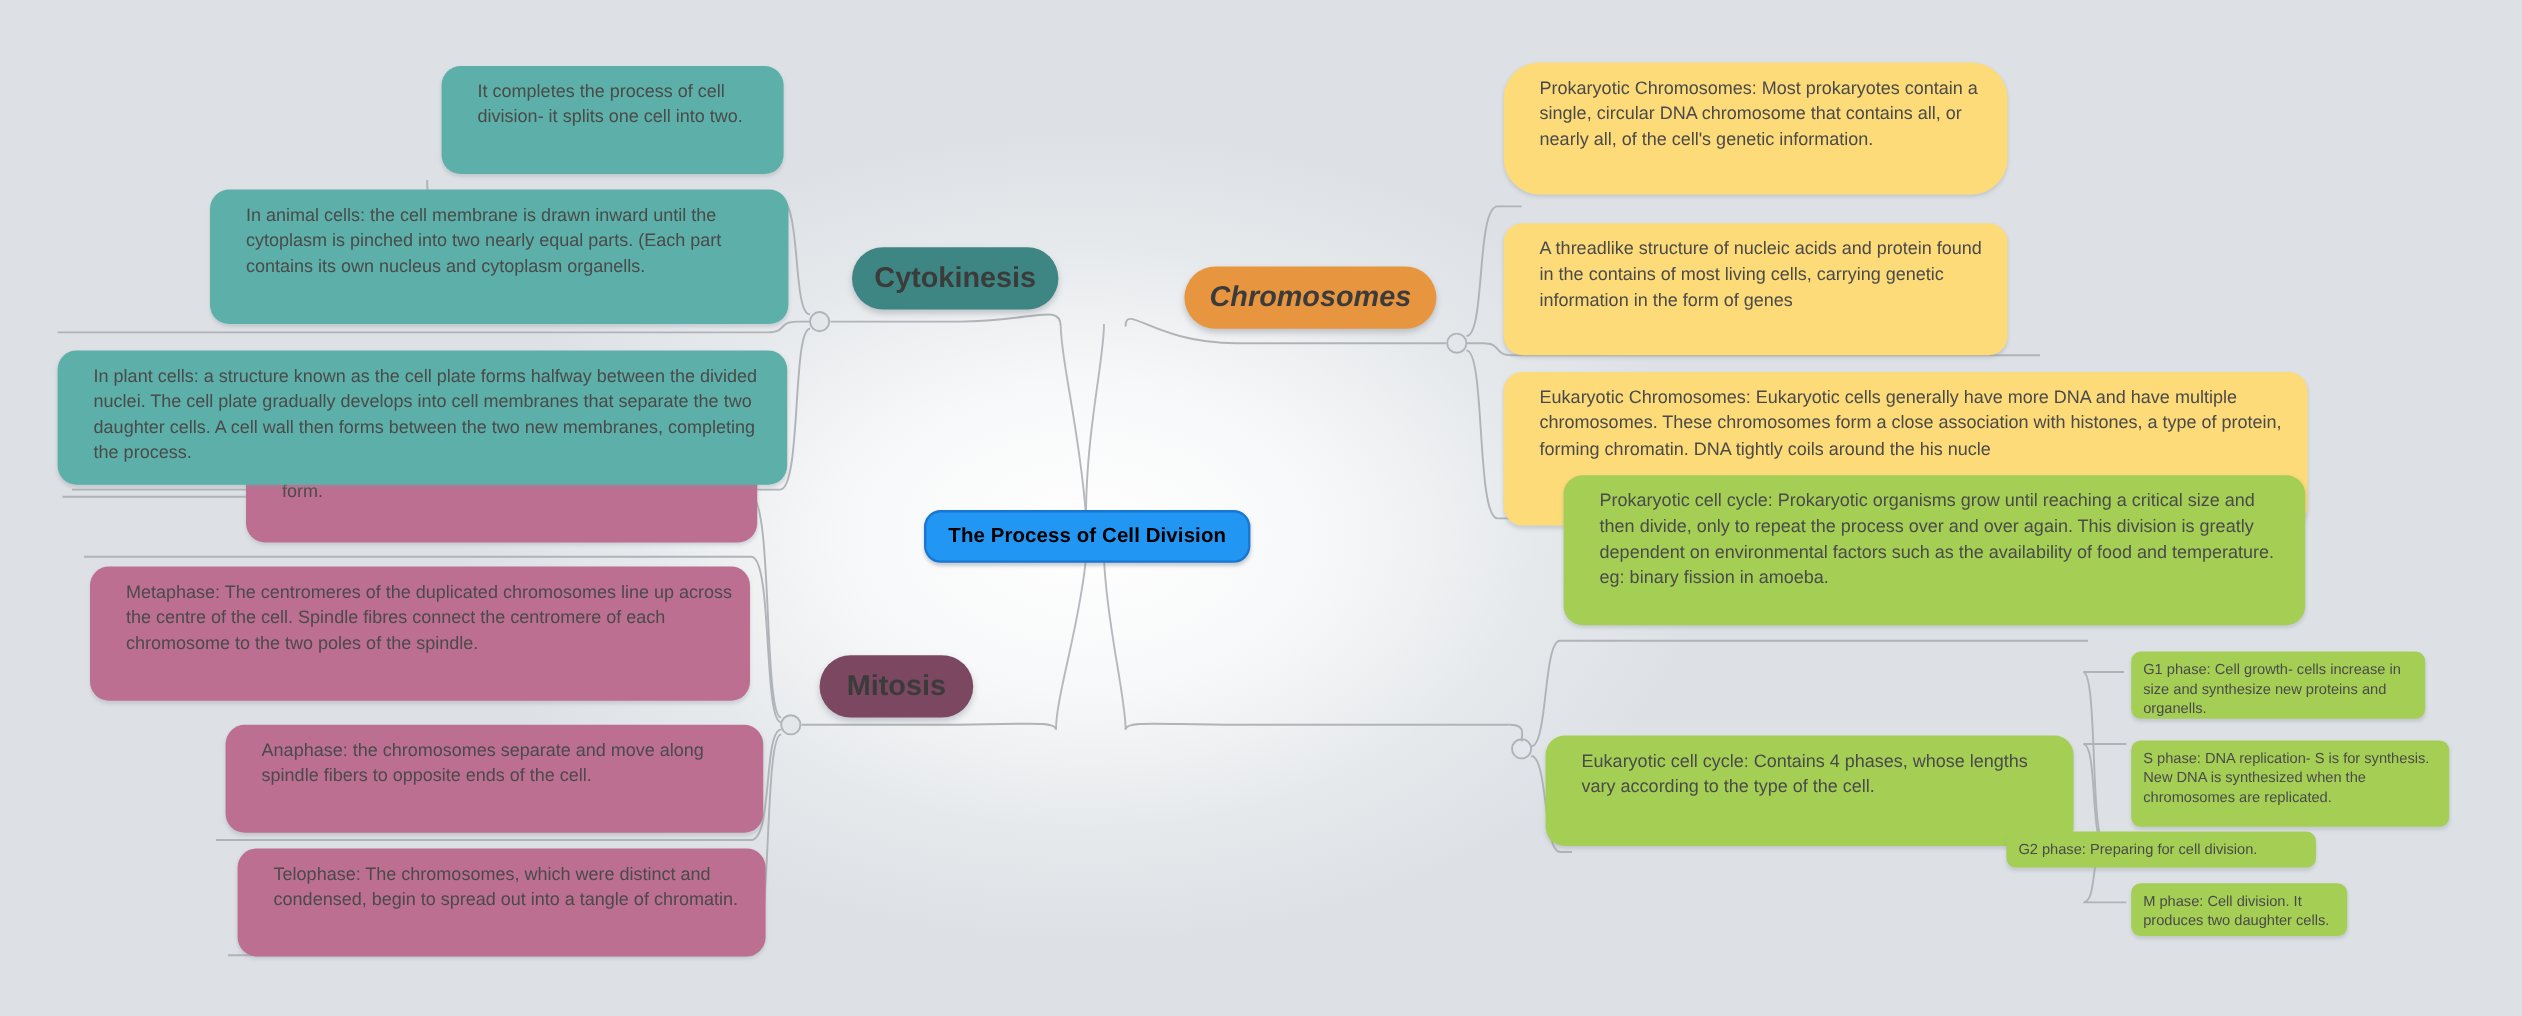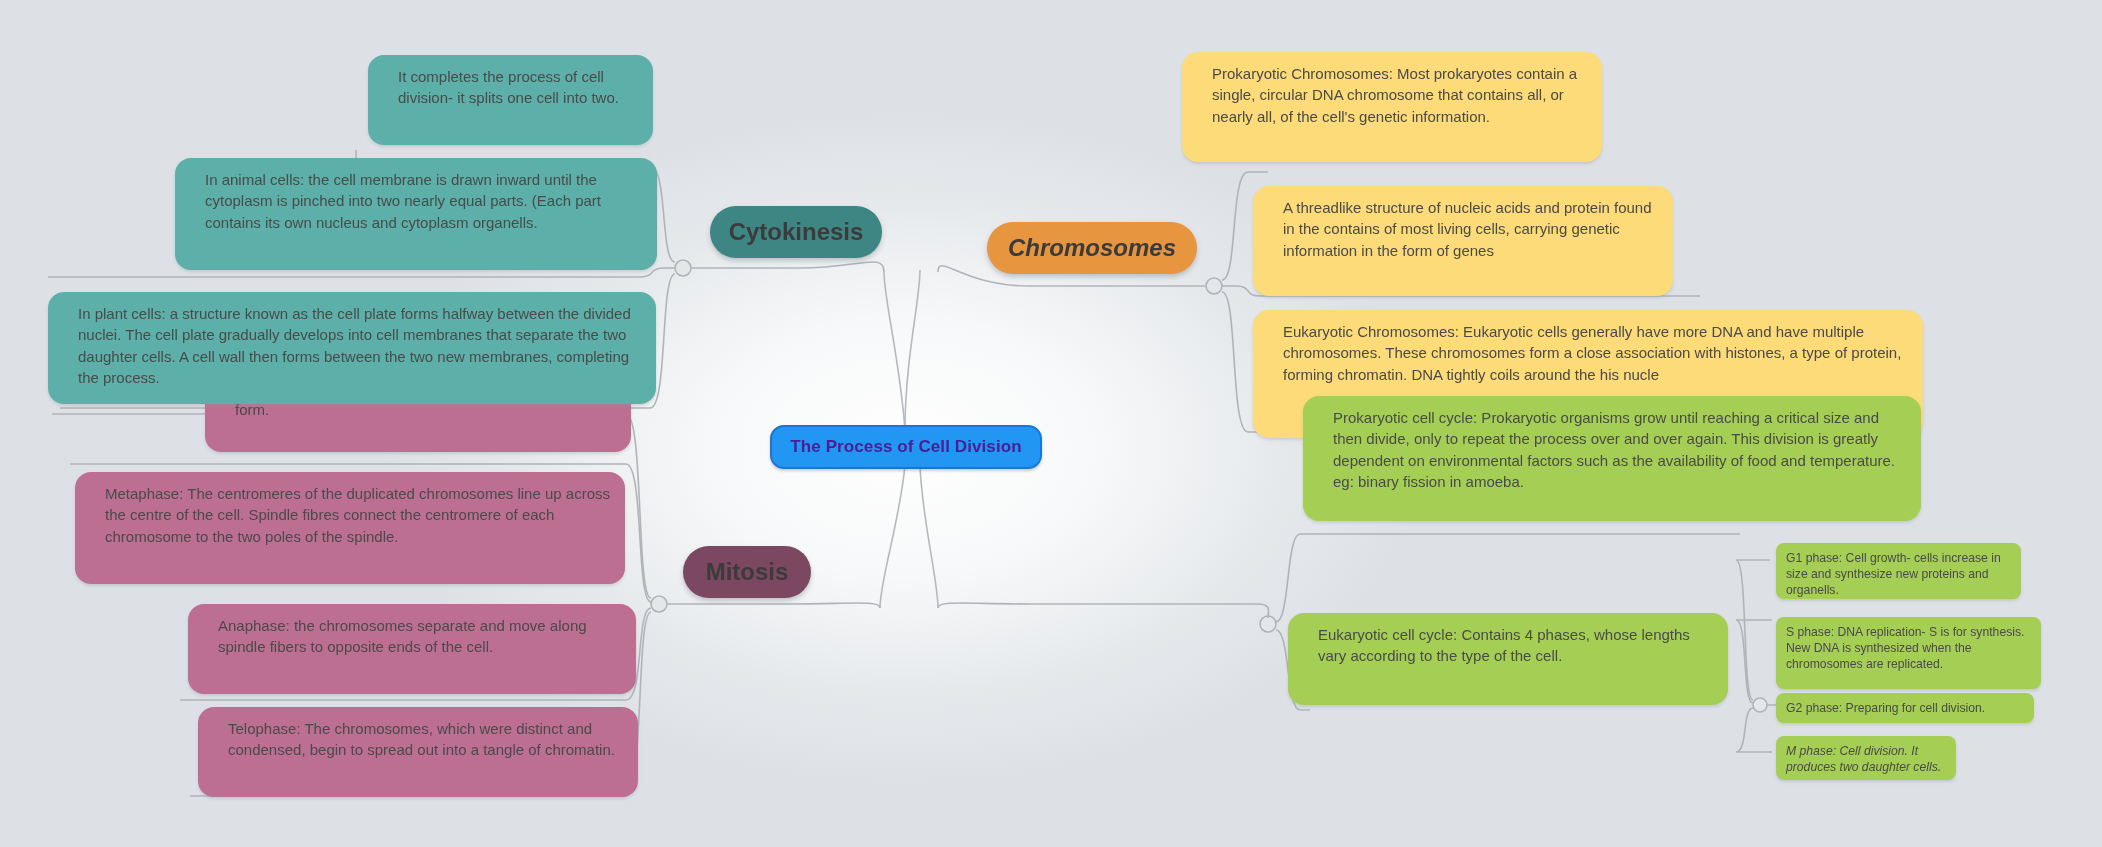--- a/index.html
+++ b/index.html
@@ -26,21 +26,21 @@
   }
   
   .central {
     position: absolute;
     display: flex;
     align-items: center;
     justify-content: center;
     background: #2196f3;
     border: 2px solid #1976d2;
     border-radius: 14px;
-    color: #4c1d95;
+    color: #000000;
     font-weight: bold;
     font-size: 17px;
     letter-spacing: .1px;
     box-shadow: 0 2px 3px rgba(90,100,110,.30);
     text-align: center;
     padding: 0 14px;
     box-sizing: border-box;
   }
   
   .branch {
@@ -166,21 +166,21 @@
   </div>
 
   <div class="card" style="left:198px; top:707px; width:440px; height:90px; background:#bd6f92;">
     <p>Telophase: The chromosomes, which were distinct and condensed, begin to spread out into a tangle of chromatin.</p>
   </div>
 
   <div class="branch" style="left:987px; top:222px; width:210px; height:52px; background:#e8953f;font-style:italic;">
     <span>Chromosomes</span>
   </div>
 
-  <div class="card" style="left:1182px; top:52px; width:420px; height:110px; background:#fcdb78;">
+  <div class="card" style="left:1253px; top:52px; width:420px; height:110px; background:#fcdb78;border-radius:30px;">
     <p>Prokaryotic Chromosomes: Most prokaryotes contain a single, circular DNA chromosome that contains all, or nearly all, of the cell's genetic information.</p>
   </div>
 
   <div class="card" style="left:1253px; top:186px; width:420px; height:110px; background:#fcdb78;">
     <p>A threadlike structure of nucleic acids and protein found in the contains of most living cells, carrying genetic information in the form of genes</p>
   </div>
 
   <div class="card" style="left:1253px; top:310px; width:670px; height:128px; background:#fcdb78; z-index:3;">
     <p>Eukaryotic Chromosomes: Eukaryotic cells generally have more DNA and have multiple chromosomes. These chromosomes form a close association with histones, a type of protein, forming chromatin. DNA tightly coils around the his nucle</p>
   </div>
@@ -195,21 +195,21 @@
   </div>
 
   <div class="card small" style="left:1776px; top:543px; width:245px; height:56px; background:#a5cf54;">
     <p>G1 phase: Cell growth- cells increase in size and synthesize new proteins and organells.</p>
   </div>
 
   <div class="card small" style="left:1776px; top:617px; width:265px; height:72px; background:#a5cf54;">
     <p>S phase: DNA replication- S is for synthesis. New DNA is synthesized when the chromosomes are replicated.</p>
   </div>
 
-  <div class="card small" style="left:1776px; top:693px; width:258px; height:30px; background:#a5cf54;">
+  <div class="card small" style="left:1672px; top:693px; width:258px; height:30px; background:#a5cf54;">
     <p>G2 phase: Preparing for cell division.</p>
   </div>
 
-  <div class="card small" style="left:1776px; top:736px; width:180px; height:44px; background:#a5cf54;font-style:italic;">
+  <div class="card small" style="left:1776px; top:736px; width:180px; height:44px; background:#a5cf54;">
     <p>M phase: Cell division. It produces two daughter cells.</p>
   </div>
 
 </div>
 
 </body></html>

